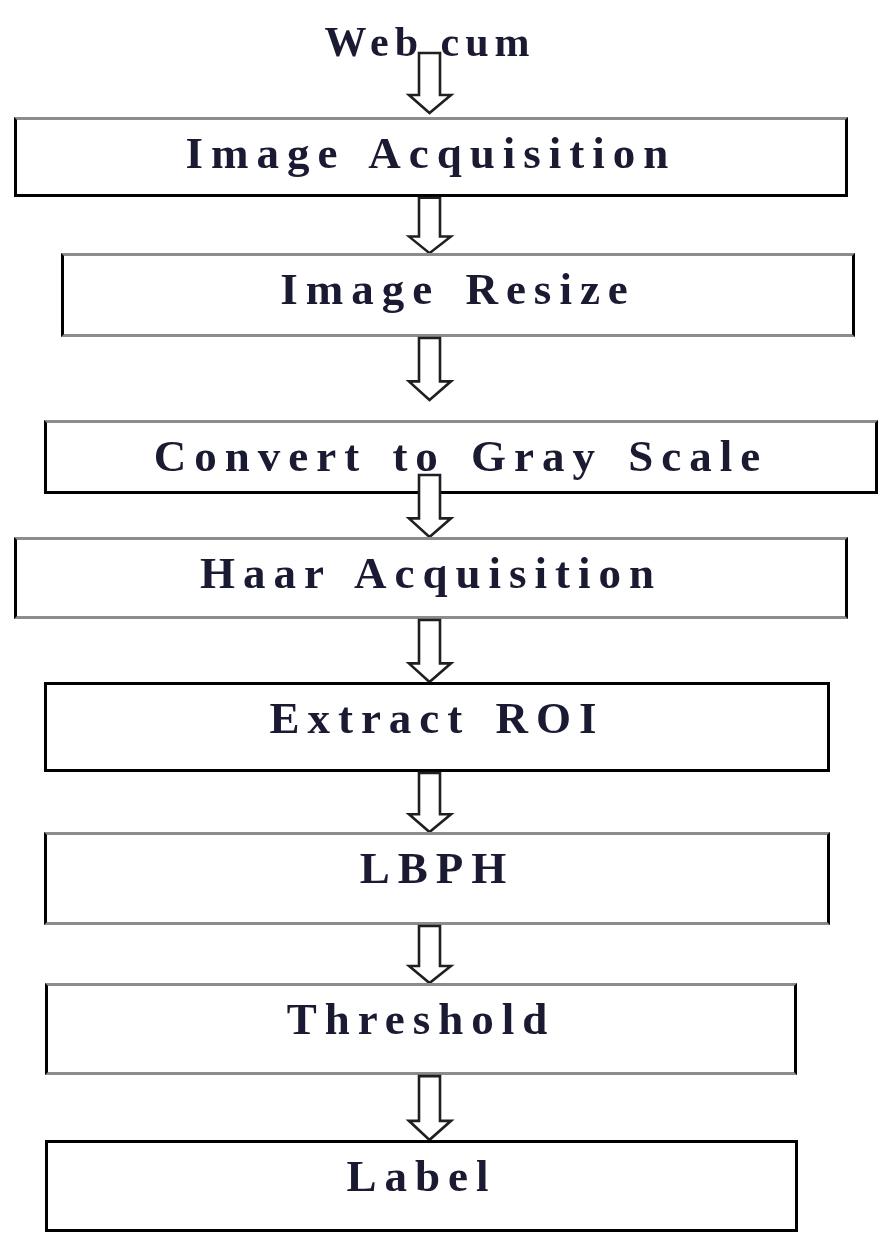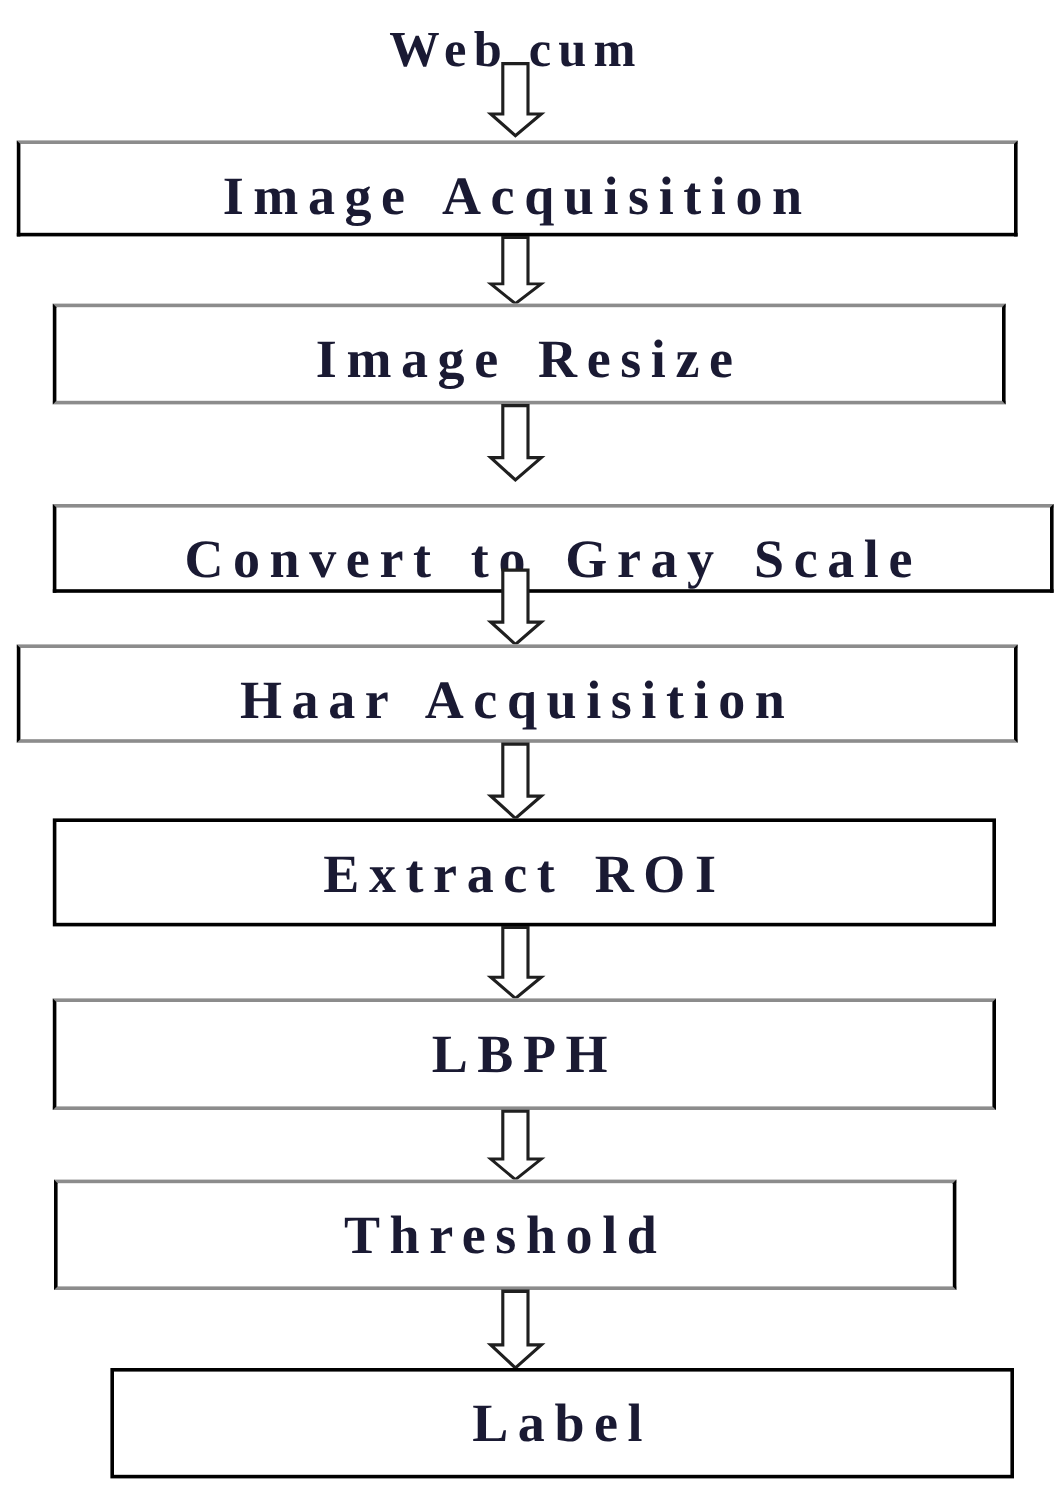--- a/index.html
+++ b/index.html
@@ -11,21 +11,21 @@
     position:relative; width:883px; height:1244px; background:var(--bg);
     font-family:"Liberation Serif","DejaVu Serif",serif; overflow:hidden;
   }
   .title{
     position:absolute; top:18px; left:430px; transform:translateX(-50%);
     font-size:42px; font-weight:bold; color:var(--text);
     letter-spacing:6px; white-space:nowrap;
   }
   .box{
     position:absolute; box-sizing:border-box; background:#ffffff;
-    border:3px solid var(--border); text-align:center; padding-top:19px;
+    border:3px solid var(--border); text-align:center; padding-top:9px;
   }
   .box.top-shadow{border-top-color:var(--border-shadow);}
   .box.bottom-shadow{border-bottom-color:var(--border-shadow);}
   .box-label{
     font-size:45px; font-weight:bold; color:var(--text);
     letter-spacing:8px; word-spacing:6px; white-space:nowrap; line-height:1.1;
   }
   .arrow{position:absolute; overflow:visible;}
   .arrow polygon{
     fill:var(--arrow-fill); stroke:var(--arrow-outline);
@@ -41,21 +41,21 @@
   <svg class="arrow" viewBox="0 0 44 62" preserveAspectRatio="none" style="left: 408px; top: 52px; width: 44px; height: 62px;">
     <polygon points="11,1 32,1 32,43 43,43 21.5,61 1,43 11,43"></polygon>
   </svg>
   <div class="box top-shadow" style="left: 14px; top: 117px; width: 834px; height: 80px;">
     <span class="box-label">Image Acquisition</span>
   </div>
 
   <svg class="arrow" viewBox="0 0 44 62" preserveAspectRatio="none" style="left: 408px; top: 197px; width: 44px; height: 57px;">
     <polygon points="11,1 32,1 32,43 43,43 21.5,61 1,43 11,43"></polygon>
   </svg>
-  <div class="box top-shadow bottom-shadow" style="left: 44px; top: 253px; width: 794px; height: 84px; text-align: center;">
+  <div class="box top-shadow bottom-shadow" style="left: 61px; top: 253px; width: 794px; height: 84px; text-align: center;">
     <span class="box-label">Image Resize</span>
   </div>
 
   <svg class="arrow" viewBox="0 0 44 62" preserveAspectRatio="none" style="left: 408px; top: 337px; width: 44px; height: 64px;">
     <polygon points="11,1 32,1 32,43 43,43 21.5,61 1,43 11,43"></polygon>
   </svg>
   <div class="box top-shadow" style="left: 44px; top: 420px; width: 834px; height: 74px;">
     <span class="box-label">Convert to Gray Scale</span>
   </div>
 
@@ -83,17 +83,17 @@
   <svg class="arrow" viewBox="0 0 44 62" preserveAspectRatio="none" style="left: 408px; top: 925px; width: 44px; height: 59px;">
     <polygon points="11,1 32,1 32,43 43,43 21.5,61 1,43 11,43"></polygon>
   </svg>
   <div class="box top-shadow bottom-shadow" style="left: 45px; top: 983px; width: 752px; height: 92px;">
     <span class="box-label">Threshold</span>
   </div>
 
   <svg class="arrow" viewBox="0 0 44 62" preserveAspectRatio="none" style="left: 408px; top: 1075px; width: 44px; height: 66px;">
     <polygon points="11,1 32,1 32,43 43,43 21.5,61 1,43 11,43"></polygon>
   </svg>
-  <div class="box" style="left: 45px; top: 1140px; width: 753px; height: 92px; margin-left: 47px;">
+  <div class="box" style="left: 45px; top: 1140px; width: 753px; height: 92px;">
     <span class="box-label">Label</span>
   </div>
 </div>
 </div>
 
 </body></html>

